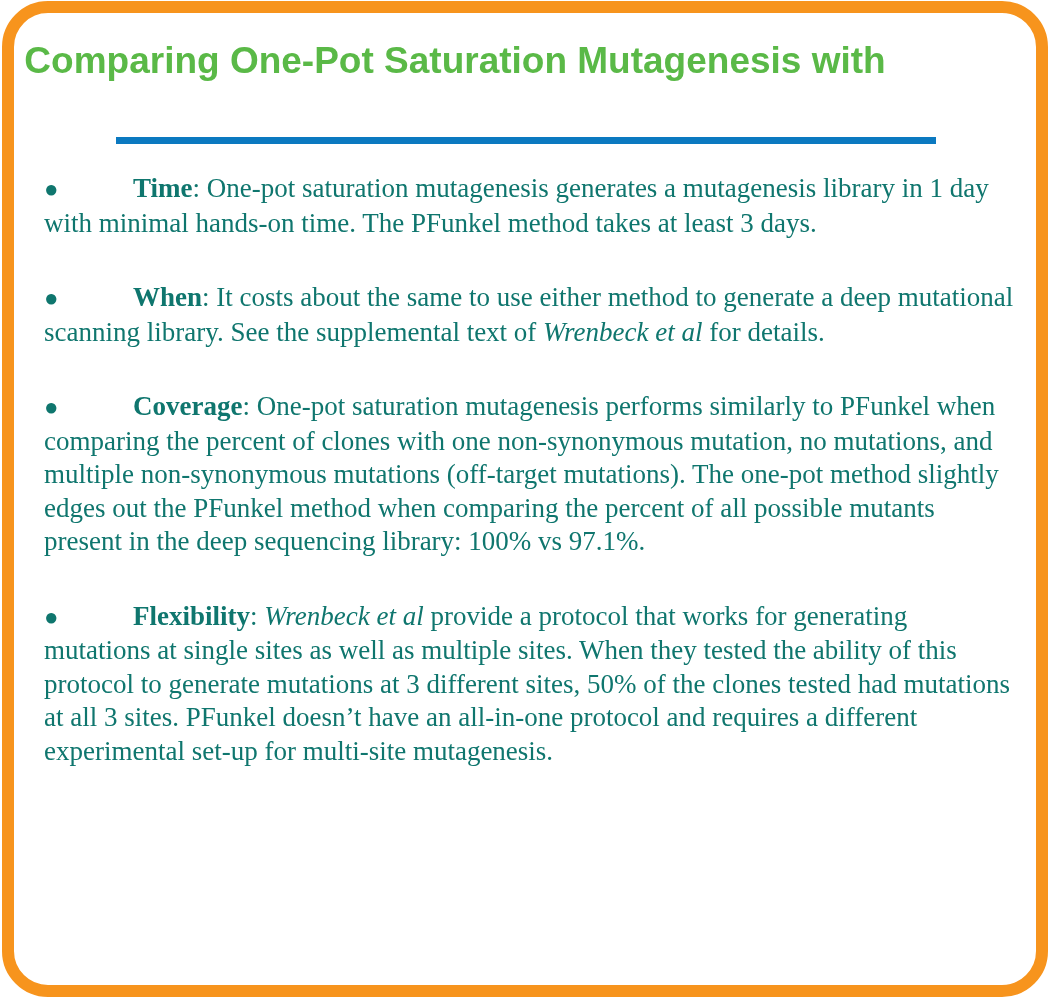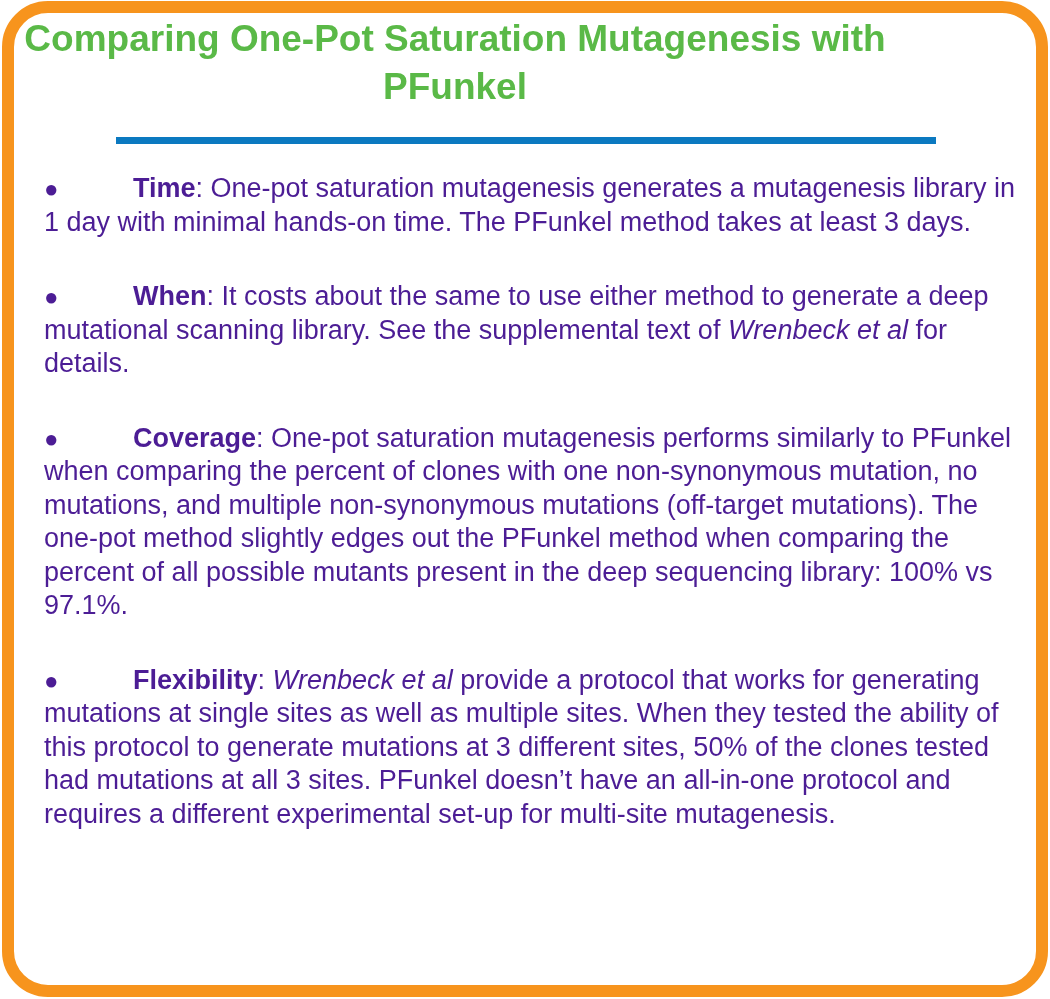--- a/index.html
+++ b/index.html
@@ -20,21 +20,21 @@
       top: 1px;
       width: 1022px;
       height: 972px;
       border: 12px solid #f7941d;
       border-radius: 46px;
       background: #ffffff;
     }
     .title {
       position: absolute;
       left: 0;
-      top: 15px;
+      top: 37px;
       width: 910px;
       text-align: center;
       color: #5ab947;
       font-weight: bold;
       font-size: 37px;
       line-height: 48px;
       margin: 0;
     }
     .rule {
       position: absolute;
@@ -42,23 +42,24 @@
       top: 137px;
       width: 820px;
       height: 7px;
       background: #0b79c0;
     }
     .content {
       position: absolute;
       left: 44px;
       top: 172px;
       width: 975px;
-      color: #4c1d95;
+      color: #0f766e;
       font-size: 27px;
       line-height: 33.5px;
+      font-family: Liberation Serif, serif;
     }
     .item {
       margin: 0 0 41px 0;
       position: relative;
     }
     .bullet {
       display: inline-block;
       width: 89px;
       font-size: 24px;
     }
@@ -69,21 +70,20 @@
       font-style: italic;
     }
   </style>
 </head>
 <body>
 
 <div class="frame"></div>
 
 <h1 class="title">
   <span>Comparing One-Pot Saturation Mutagenesis with</span><br>
-  <span>PFunkel</span>
 </h1>
 
 <div class="rule"></div>
 
 <div class="content">
 
   <p class="item"><span class="bullet">●</span><span class="label">Time</span><span>:</span><span> One-pot saturation mutagenesis generates a mutagenesis library in 1 day with minimal hands-on time. The PFunkel method takes at least 3 days.</span></p>
 
   <p class="item"><span class="bullet">●</span><span class="label">When</span><span>:</span><span> It costs about the same to use either method to generate a deep mutational scanning library. See the supplemental text of </span><span class="em">Wrenbeck et al</span><span> for details.</span></p>
 

